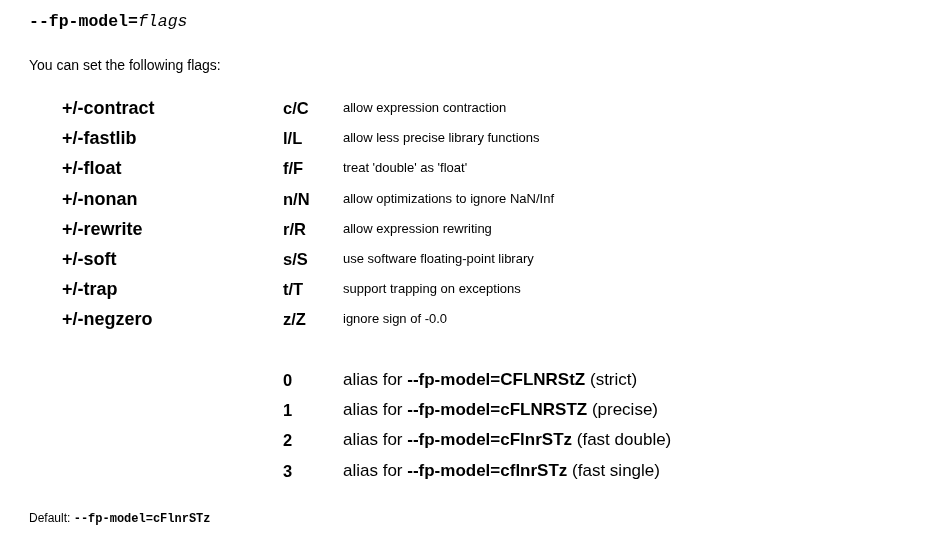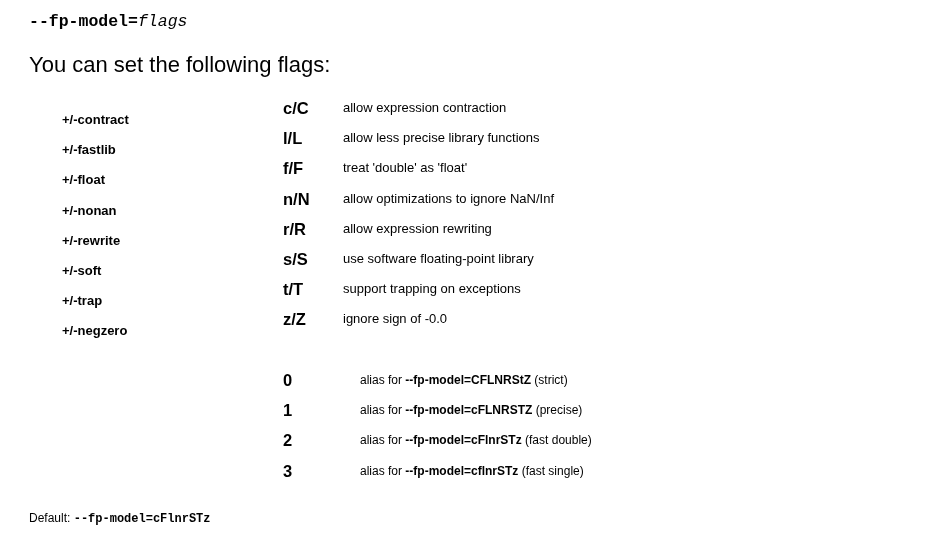--- a/index.html
+++ b/index.html
@@ -42,43 +42,43 @@
   .doc-heading .arg {
     font-style: italic;
     font-weight: normal;
   }
 
   
   .intro {
     position: absolute;
     left: 29px;
     top: 55px;
-    font-size: 22px;
+    font-size: 14px;
     line-height: 20px;
     white-space: nowrap;
     text-align: center;
   }
 
   
   .flag-table {
     position: absolute;
     left: 0;
     top: 98px;
     width: 927px;
   }
   .flag-row {
     position: relative;
     height: 30.2px;
     white-space: nowrap;
   }
   .col-name {
     position: absolute;
     left: 62px;
-    top: 12px;
-    font-size: 13px;
+    top: 0;
+    font-size: 18px;
     font-weight: bold;
     line-height: 20px;
     text-align: center;
   }
   .col-code {
     position: absolute;
     left: 283px;
     top: 0;
     font-size: 16.5px;
     font-weight: bold;
@@ -108,23 +108,23 @@
   .alias-key {
     position: absolute;
     left: 283px;
     top: 0;
     font-size: 16.5px;
     font-weight: bold;
     line-height: 20px;
   }
   .alias-desc {
     position: absolute;
-    left: 360px;
-    top: 0;
-    font-size: 12px;
+    left: 343px;
+    top: 0;
+    font-size: 17px;
     font-weight: normal;
     line-height: 20px;
   }
   .alias-desc .mono-opt {
     font-weight: bold;
   }
 
   
   .default-line {
     position: absolute;

